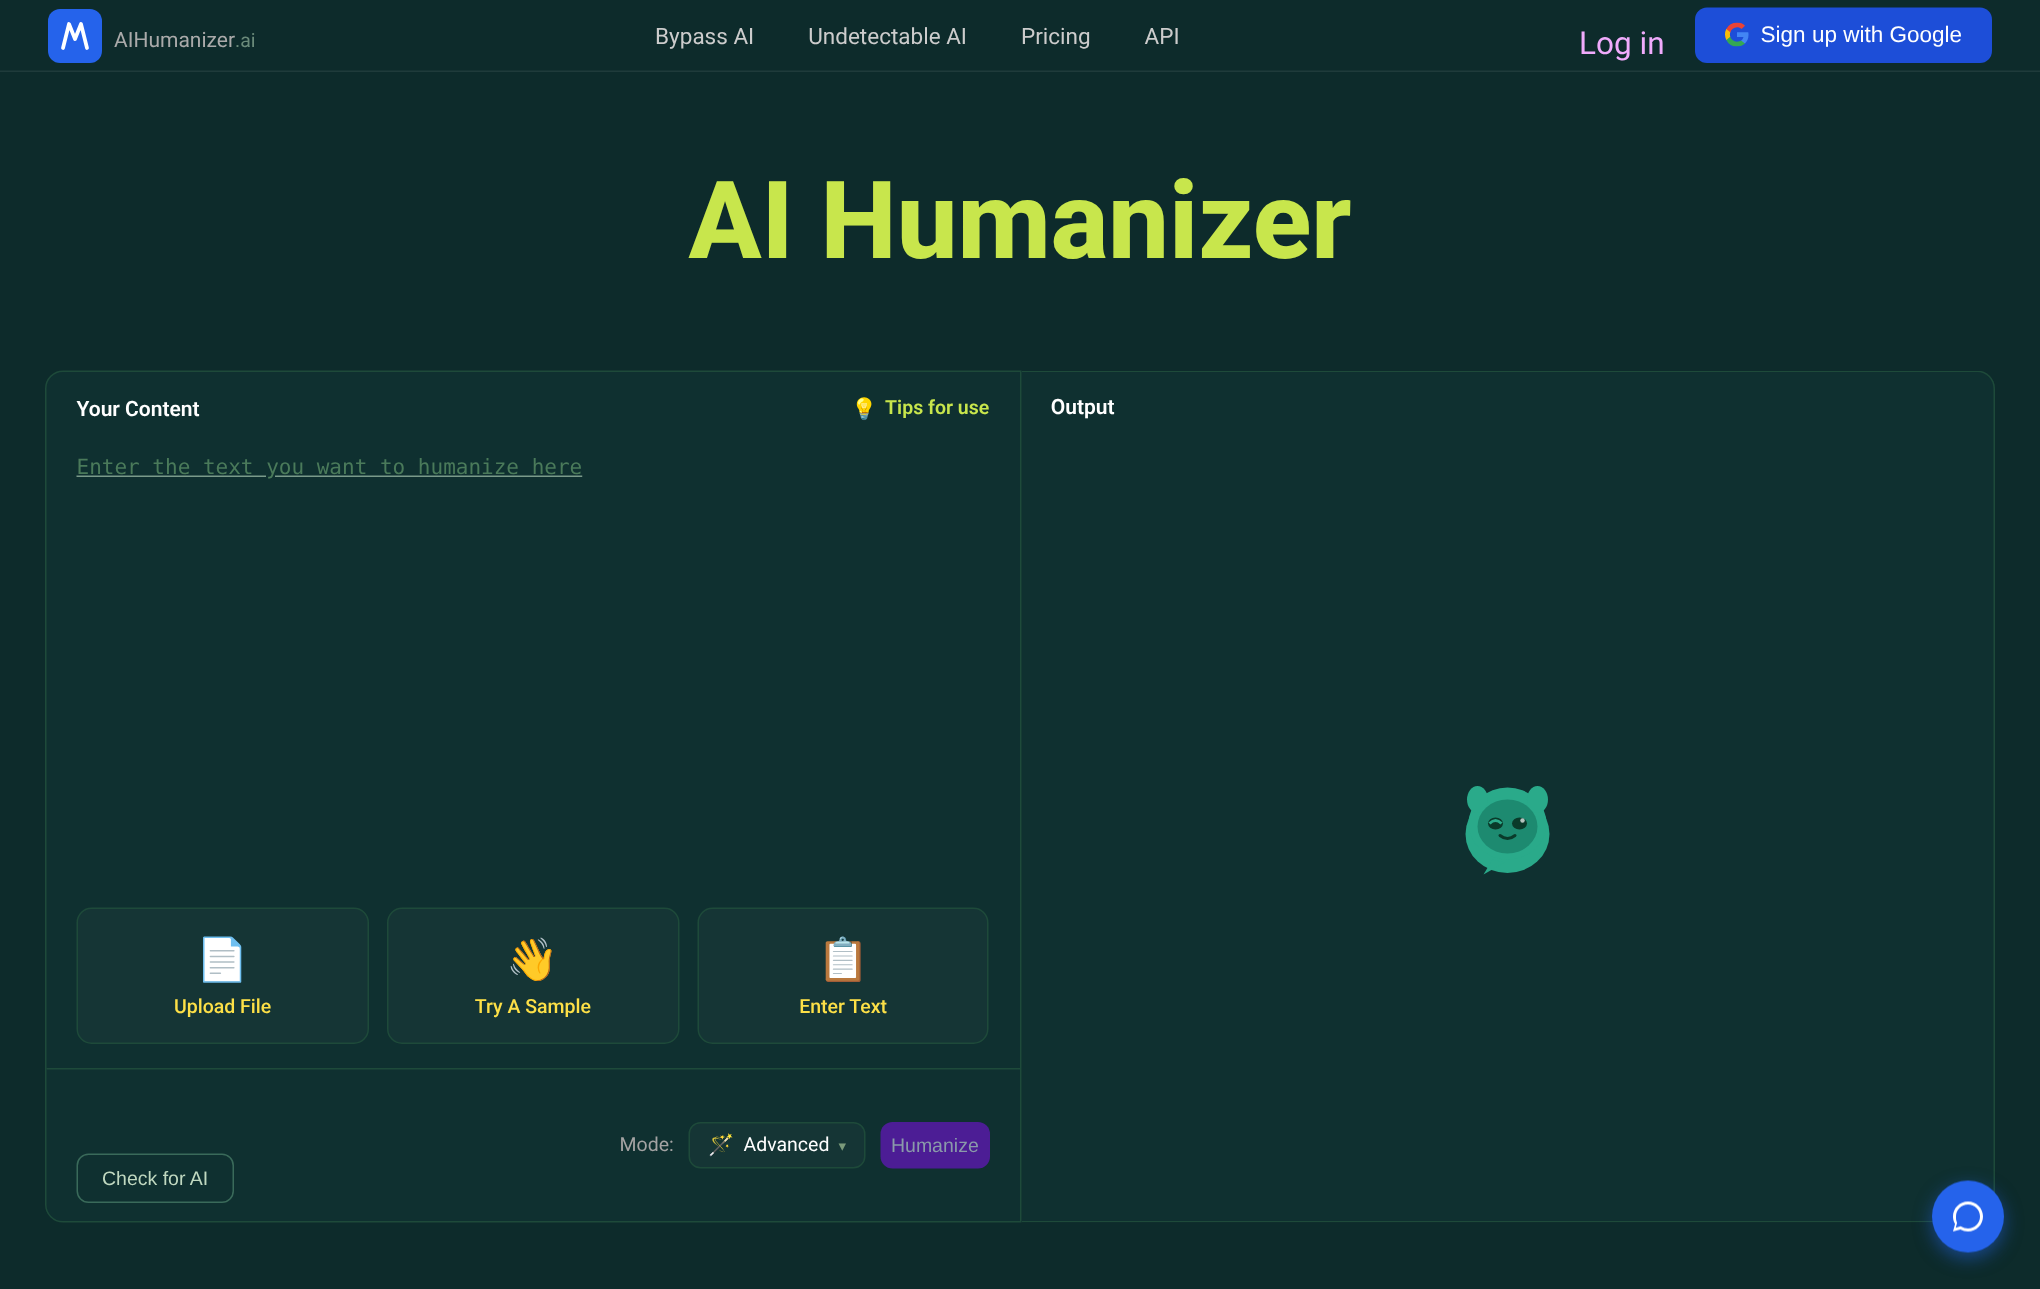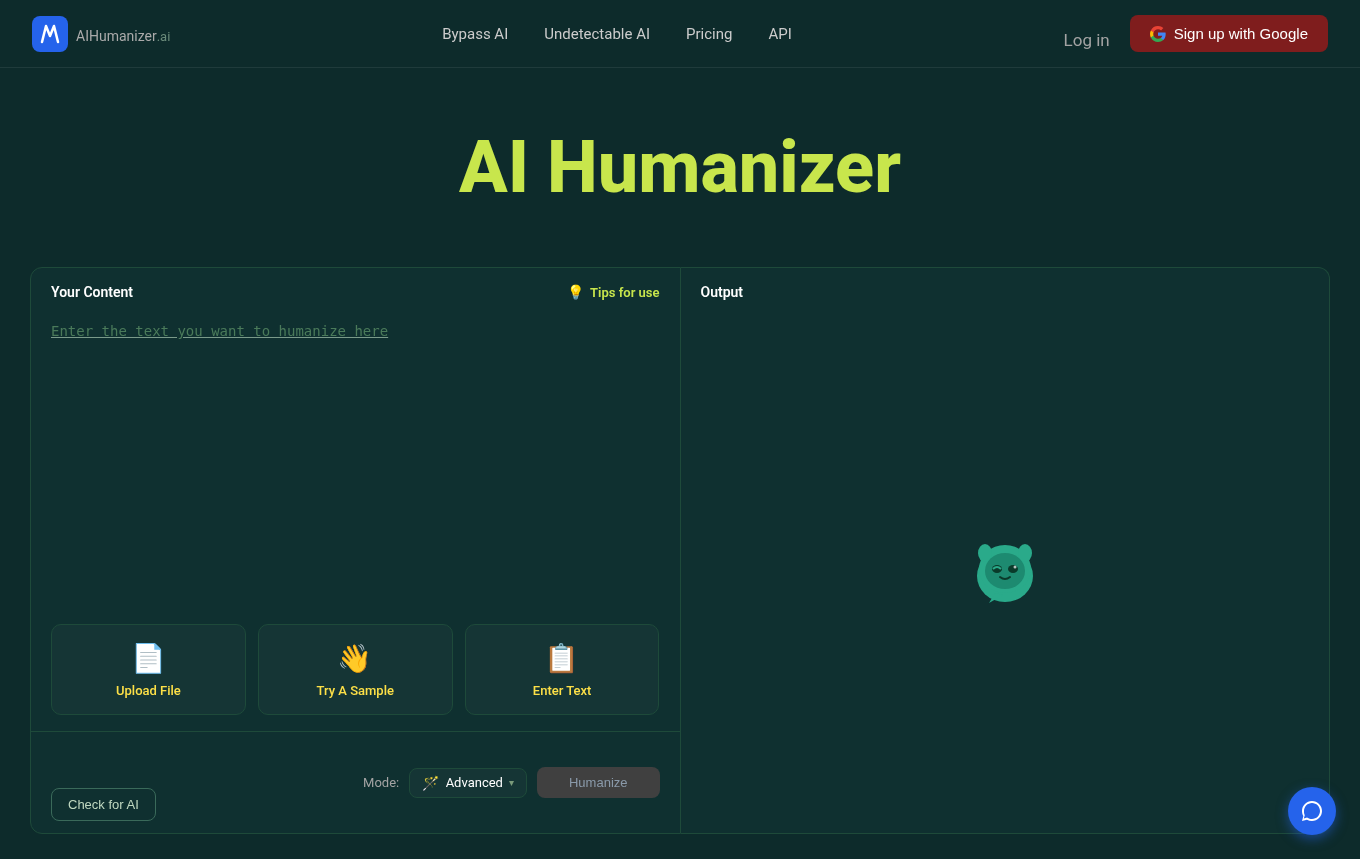--- a/index.html
+++ b/index.html
@@ -10,21 +10,21 @@
       min-height: 859px;
       overflow-x: hidden;
     }
 
     
     nav {
       display: flex;
       align-items: center;
       justify-content: space-between;
       padding: 0 32px;
-      height: 68px;
+      height: 48px;
       background: #0d2b2b;
       border-bottom: 1px solid rgba(255,255,255,0.08);
     }
     .nav-logo {
       display: flex;
       align-items: center;
       gap: 8px;
     }
     .logo-icon {
       width: 36px;
@@ -50,36 +50,36 @@
       text-decoration: none;
       font-size: 15px;
       cursor: pointer;
     }
     .nav-actions {
       display: flex;
       align-items: center;
       gap: 20px;
     }
     .nav-login {
-      color: #a3a3a3;
-      font-size: 17px;
+      color: #f0abfc;
+      font-size: 21px;
       cursor: pointer;
       margin-top: 12px;
     }
     .btn-signup {
-      background: #7f1d1d;
+      background: #1d4ed8;
       color: #fff;
       border: none;
       padding: 10px 20px;
       border-radius: 8px;
       font-size: 15px;
       font-weight: 500;
       cursor: pointer;
       display: flex;
-      align-items: center;
+      align-items: flex-start;
       gap: 8px;
     }
 
     
     .hero {
       text-align: center;
       padding: 60px 20px 40px;
     }
     .hero-title {
       font-size: 72px;
@@ -213,24 +213,24 @@
       border: 1px solid #1e4a3a;
       border-radius: 8px;
       padding: 6px 12px;
       cursor: pointer;
       color: #fff;
       font-size: 13px;
     }
     .mode-emoji { font-size: 14px; }
     .chevron-down { font-size: 10px; color: #7a9a7a; }
     .btn-humanize {
-      background: #404040;
+      background: #4c1d95;
       color: #8a9aaa;
       border: none;
-      padding: 8px 32px;
+      padding: 8px 7px;
       border-radius: 8px;
       font-size: 13px;
       font-weight: 500;
       cursor: not-allowed;
     }
 
     
     .panel-right {
       flex: 1;
       background: #0f3030;

